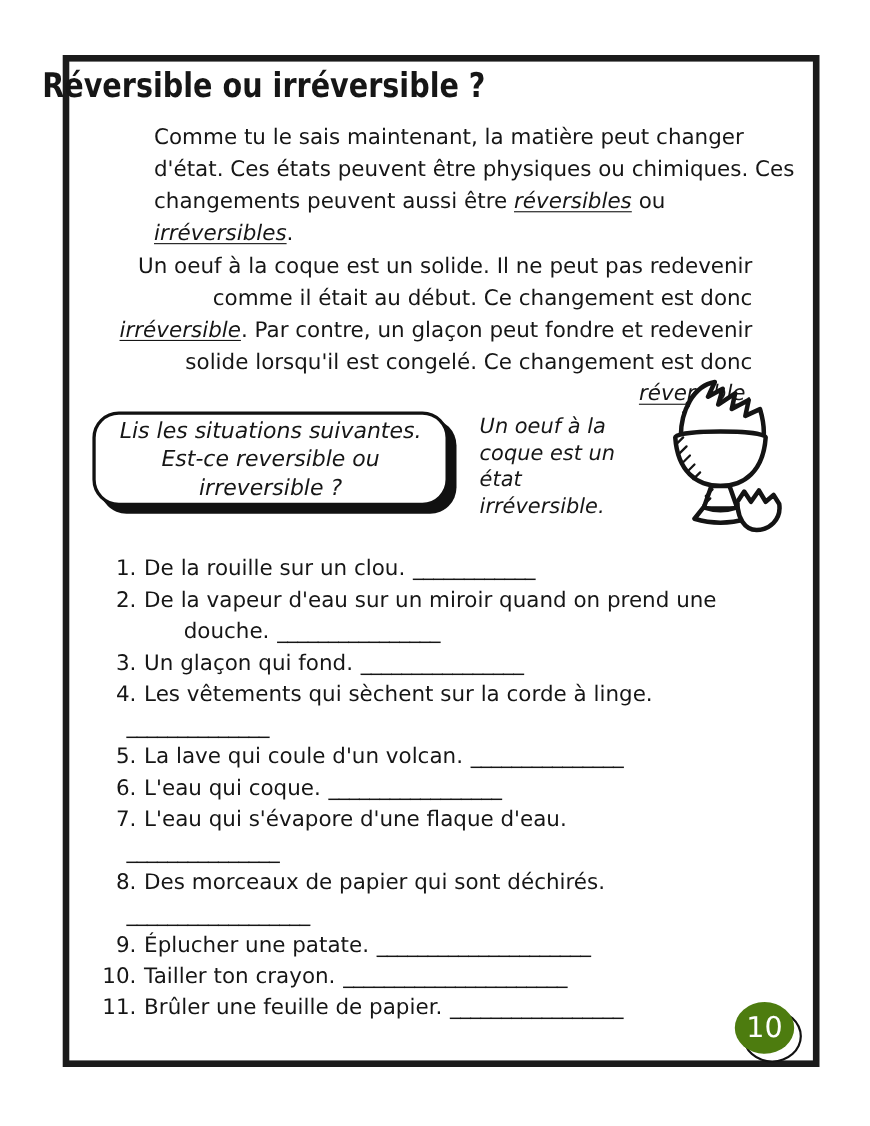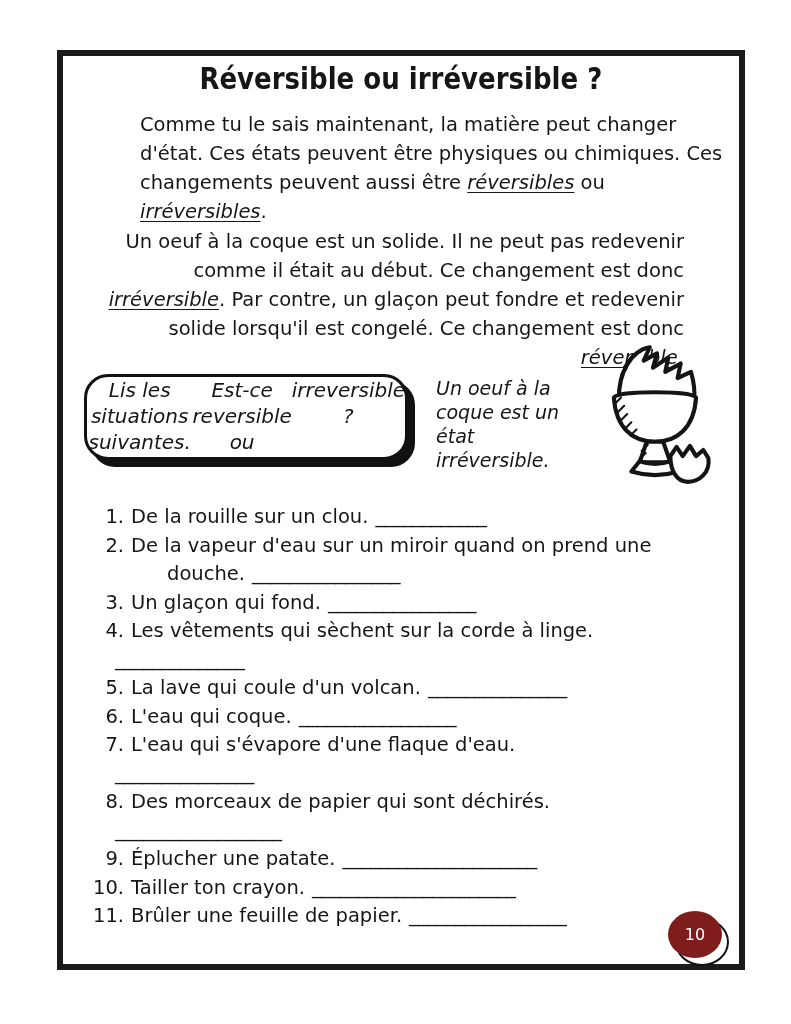--- a/index.html
+++ b/index.html
@@ -7,38 +7,38 @@
     width:791px;height:1024px;position:relative;
     background:#ffffff;color:#161616;
     font-family:"DejaVu Sans",sans-serif;
     -webkit-font-smoothing:antialiased;
   }
   .frame{
     position:absolute;left:57px;top:50px;width:676px;height:908px;
     border:6px solid #1b1b1b;background:#fff;
   }
   .title{
-    position:absolute;left:0;top:60px;width:630px;text-align:right;margin-left:11px;
+    position:absolute;left:0;top:60px;width:630px;text-align:left;
   }
   .title span{
     display:inline-block;font-weight:bold;font-size:31px;letter-spacing:0px;
     transform:scaleX(0.84);transform-origin:center;white-space:nowrap;
   }
   .para{
     position:absolute;left:100px;width:584px;
     font-size:19.5px;line-height:29px;
   }
   #para1{top:110px;margin-left:40px;}
   #para2{top:227px;text-align:right;}
   .uw{font-style:italic;text-decoration:underline;text-underline-offset:3px;}
   .bubble{
     position:absolute;left:84px;top:374px;width:324px;height:86px;
     box-sizing:border-box;border:3px solid #111;border-radius:24px;
     background:#fff;box-shadow:7px 7px 0 #111;
-    display:flex;flex-direction:row;justify-content:center;
+    display:flex;flex-direction:column;justify-content:center;
     text-align:center;font-style:italic;font-size:20px;line-height:26px;
   }
   .egg-caption{
     position:absolute;left:436px;top:376px;width:146px;
     font-style:italic;font-size:19px;line-height:24px;
   }
   .egg-art{position:absolute;left:592px;top:338px;}
   .list{
     position:absolute;left:84px;top:503px;width:625px;
     font-size:19.5px;line-height:28.5px;
@@ -50,23 +50,23 @@
   .cont{margin-left:36px;}
   .blankline{margin-left:-16px;}
   .blankline .blank{margin-left:0;}
   .badge-wrap{position:absolute;left:668px;top:911px;width:62px;height:56px;}
   .badge-ring{
     position:absolute;left:7px;top:7px;width:50px;height:44px;
     border:2px solid #111;border-radius:50%;background:#fff;
   }
   .badge{
     position:absolute;left:0;top:0;width:54px;height:47px;
-    background:#7f1d1d;border-radius:50%;color:#fff;
+    background:#4d7c0f;border-radius:50%;color:#fff;
     display:flex;align-items:center;justify-content:center;
-    font-size:16px;
+    font-size:26px;
   }
 </style>
 </head>
 <body>
 
 <div class="frame"></div>
 
 <div class="title">
   <span>Réversible ou irréversible ?</span>
 </div>

